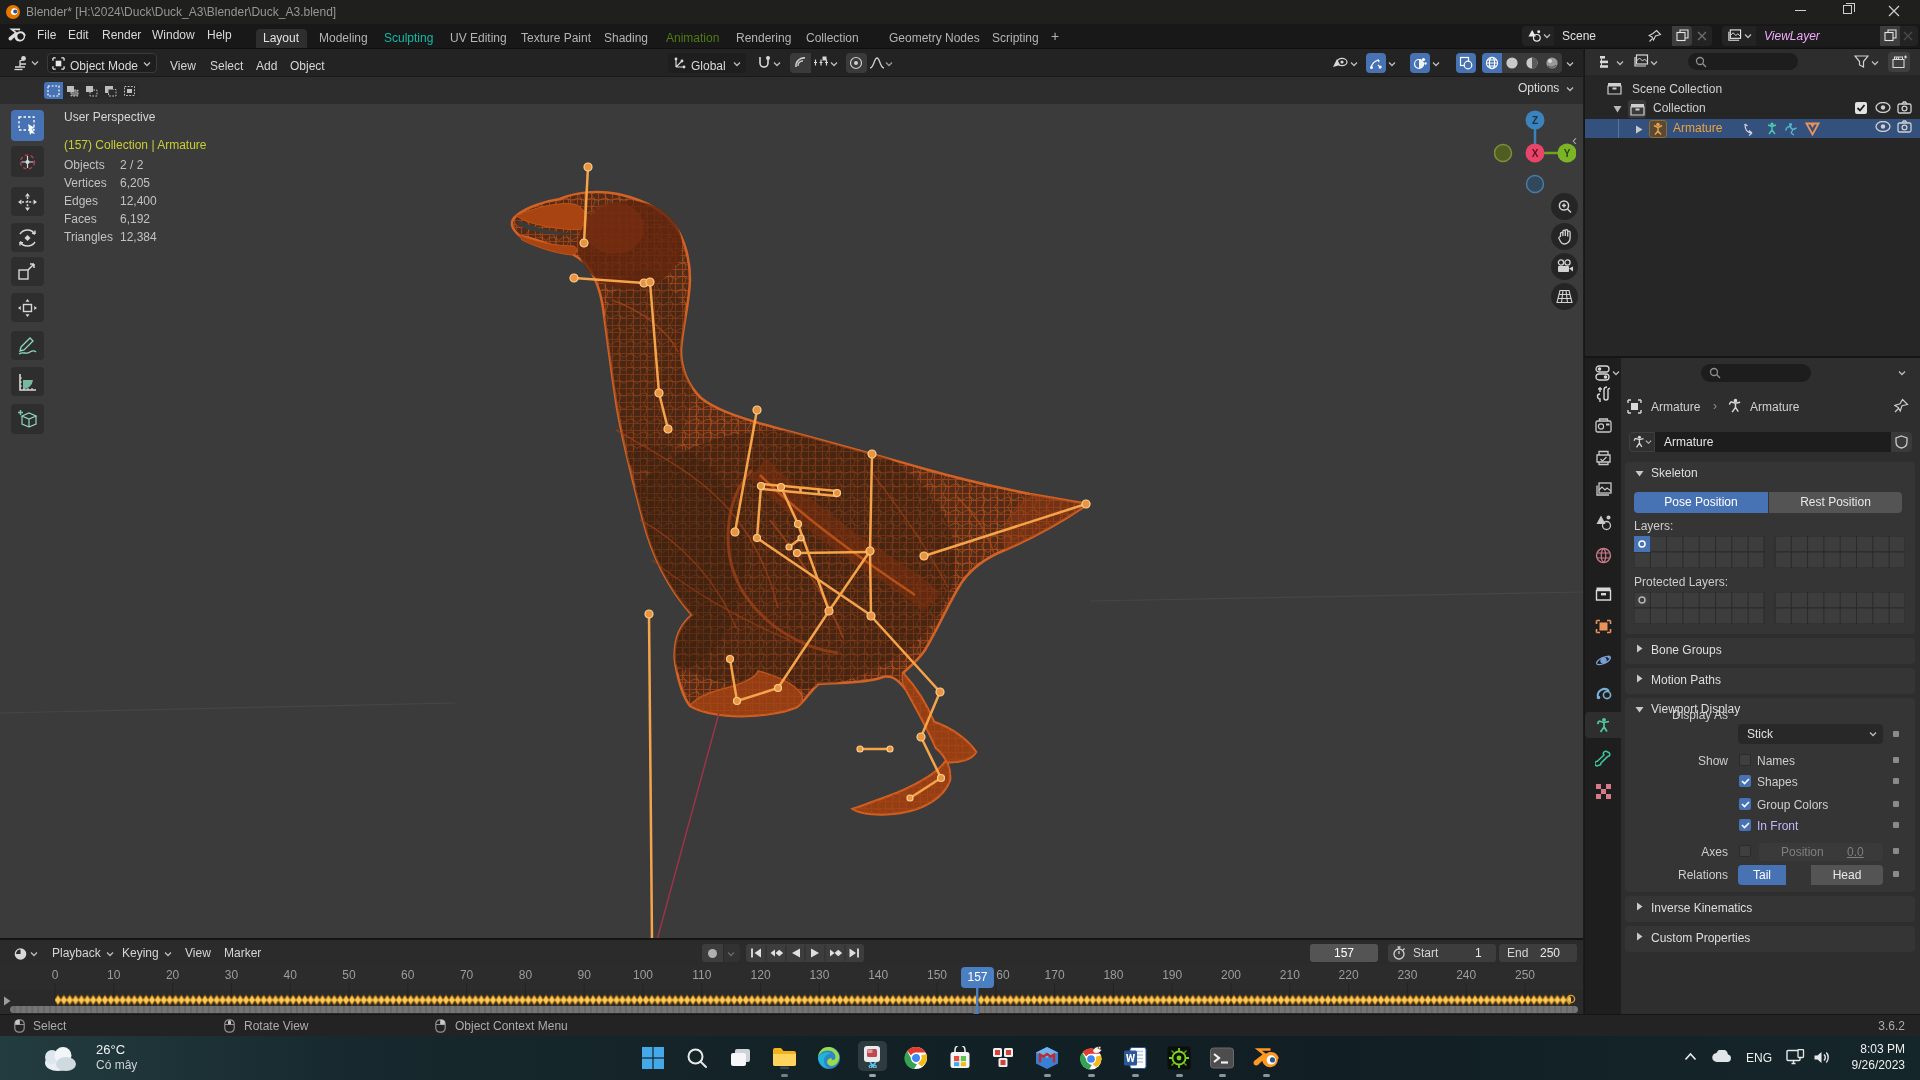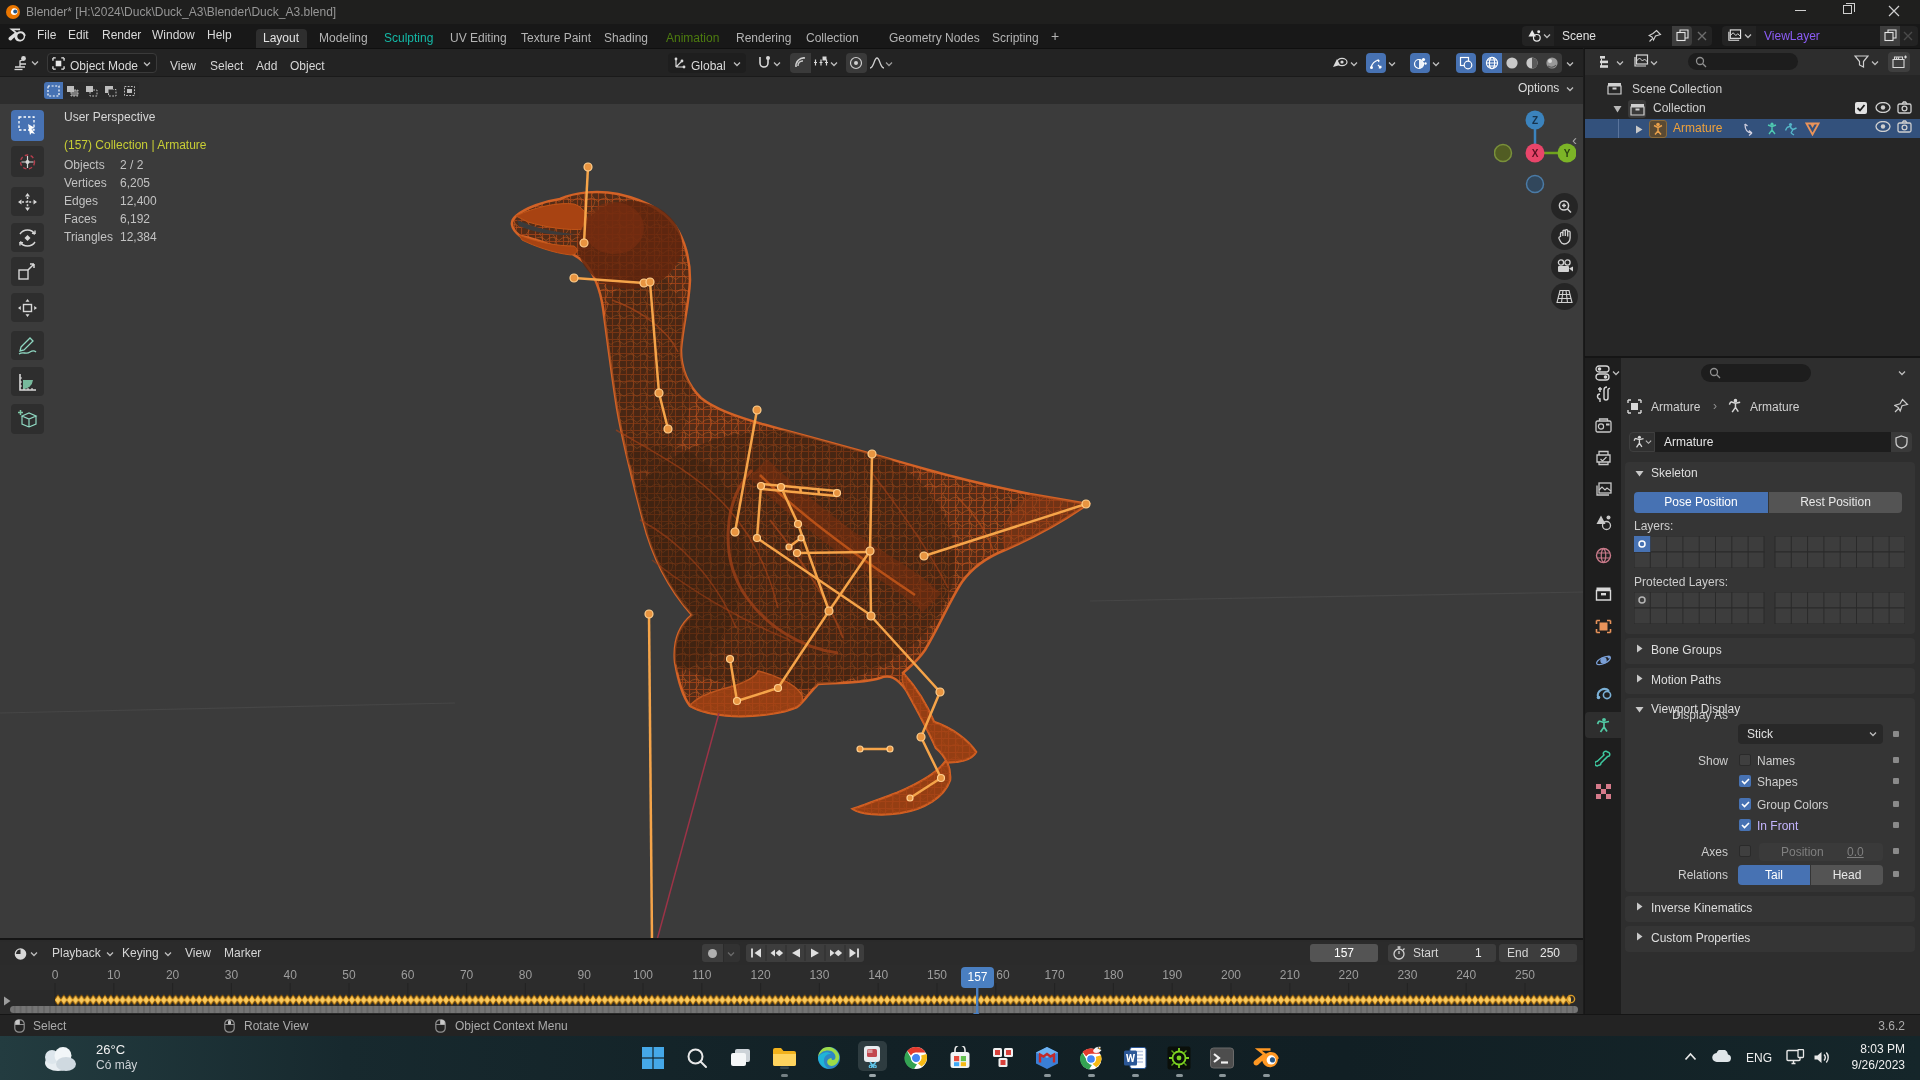--- a/index.html
+++ b/index.html
@@ -77,21 +77,21 @@
   <div class="abs" style="left:1722px;top:2px;width:196px;height:20px;background:#232323;border-radius:4px;"></div>
   <div class="abs" style="left:1756px;top:2px;width:124px;height:20px;background:#1c1c1c;"></div>
   <svg class="abs" style="left:1727px;top:5px" width="15" height="14" viewBox="0 0 16 15">
     <rect x="3.5" y="1" width="11" height="9" fill="none" stroke="#e8e8e8" stroke-width="1.2"></rect>
     <path d="M3.5 7 l3-3 3 3 2-2 3 3" stroke="#e8e8e8" stroke-width="1" fill="none"></path>
     <path d="M2 3 v9 h11" stroke="#e8e8e8" stroke-width="1.2" fill="none"></path>
   </svg>
   <svg class="abs" style="left:1744px;top:9px" width="8" height="6" viewBox="0 0 8 6">
         <path d="M1 1.5 L4 4.5 L7 1.5" stroke="#bdbdbd" stroke-width="1.3" fill="none"></path>
       </svg>
-  <div class="abs" style="left:1764px;top:5px;color:#8b5cf6;">ViewLayer</div>
+  <div class="abs" style="left:1764px;top:5px;color:#f0abfc;font-style:italic;">ViewLayer</div>
   <div class="abs" style="left:1880px;top:2px;width:20px;height:20px;background:#3d3d3d;"></div>
   <svg class="abs" style="left:1884px;top:5px" width="13" height="13" viewBox="0 0 13 13">
         <rect x="1" y="3.5" width="8" height="8" fill="none" stroke="#e5e5e5" stroke-width="1.1"></rect>
         <path d="M4 3.5 V1 H12 V9 H9" fill="none" stroke="#e5e5e5" stroke-width="1.1"></path>
       </svg>
   <svg class="abs" style="left:1903px;top:7px" width="10" height="10" viewBox="0 0 10 10">
         <path d="M1 1 L9 9 M9 1 L1 9" stroke="#4a4a4a" stroke-width="1.4"></path>
       </svg>
 </div>
 
@@ -816,21 +816,21 @@
       </svg>
   <div class="abs" style="left:172px;top:461px;color:#c4b5fd;text-align:right;">In Front</div>
   <div class="abs" style="left:308px;top:464px;width:6px;height:6px;background:#8a8a8a;border-radius:1px;"></div>
   <div class="abs" style="left:0px;top:487px;width:143px;text-align:right;color:#cdcdcd;">Axes</div>
   <div class="abs" style="left:154px;top:487px;width:12px;height:12px;background:#3f3f3f;border:1px solid #2a2a2a;border-radius:2px;"></div>
   <div class="abs" style="left:174px;top:485px;width:124px;height:18px;background:#3a3a3a;border-radius:4px;"></div>
   <div class="abs" style="left:196px;top:487px;color:#7f7f7f;">Position</div>
   <div class="abs" style="left:262px;top:487px;color:#7f7f7f;text-decoration:underline;">0.0</div>
   <div class="abs" style="left:308px;top:490px;width:6px;height:6px;background:#8a8a8a;border-radius:1px;"></div>
   <div class="abs" style="left:0px;top:510px;width:143px;text-align:right;color:#cdcdcd;">Relations</div>
-  <div class="abs" style="left:153px;top:507px;width:72px;height:20px;background:#4772b3;border-radius:4px 0 0 4px;text-align:center;line-height:20px;color:#fff;">Tail</div>
+  <div class="abs" style="left:153px;top:507px;width:48px;height:20px;background:#4772b3;border-radius:4px 0 0 4px;text-align:center;line-height:20px;color:#fff;">Tail</div>
   <div class="abs" style="left:226px;top:507px;width:72px;height:20px;background:#545454;border-radius:0 4px 4px 0;text-align:center;line-height:20px;color:#e8e8e8;">Head</div>
   <div class="abs" style="left:308px;top:513px;width:6px;height:6px;background:#8a8a8a;border-radius:1px;"></div>
 
   <div class="abs" style="left:40px;top:538px;width:290px;height:26px;background:#353535;border-radius:4px;"></div>
   <svg class="abs" style="left:51px;top:544px" width="7" height="9" viewBox="0 0 7 9">
         <path d="M1 0.5 L6.5 4.5 L1 8.5 Z" fill="#c9c9c9"></path>
       </svg>
   <div class="abs" style="left:66px;top:543px;color:#dedede;">Inverse Kinematics</div>
 
   <div class="abs" style="left:40px;top:568px;width:290px;height:26px;background:#353535;border-radius:4px;"></div>

